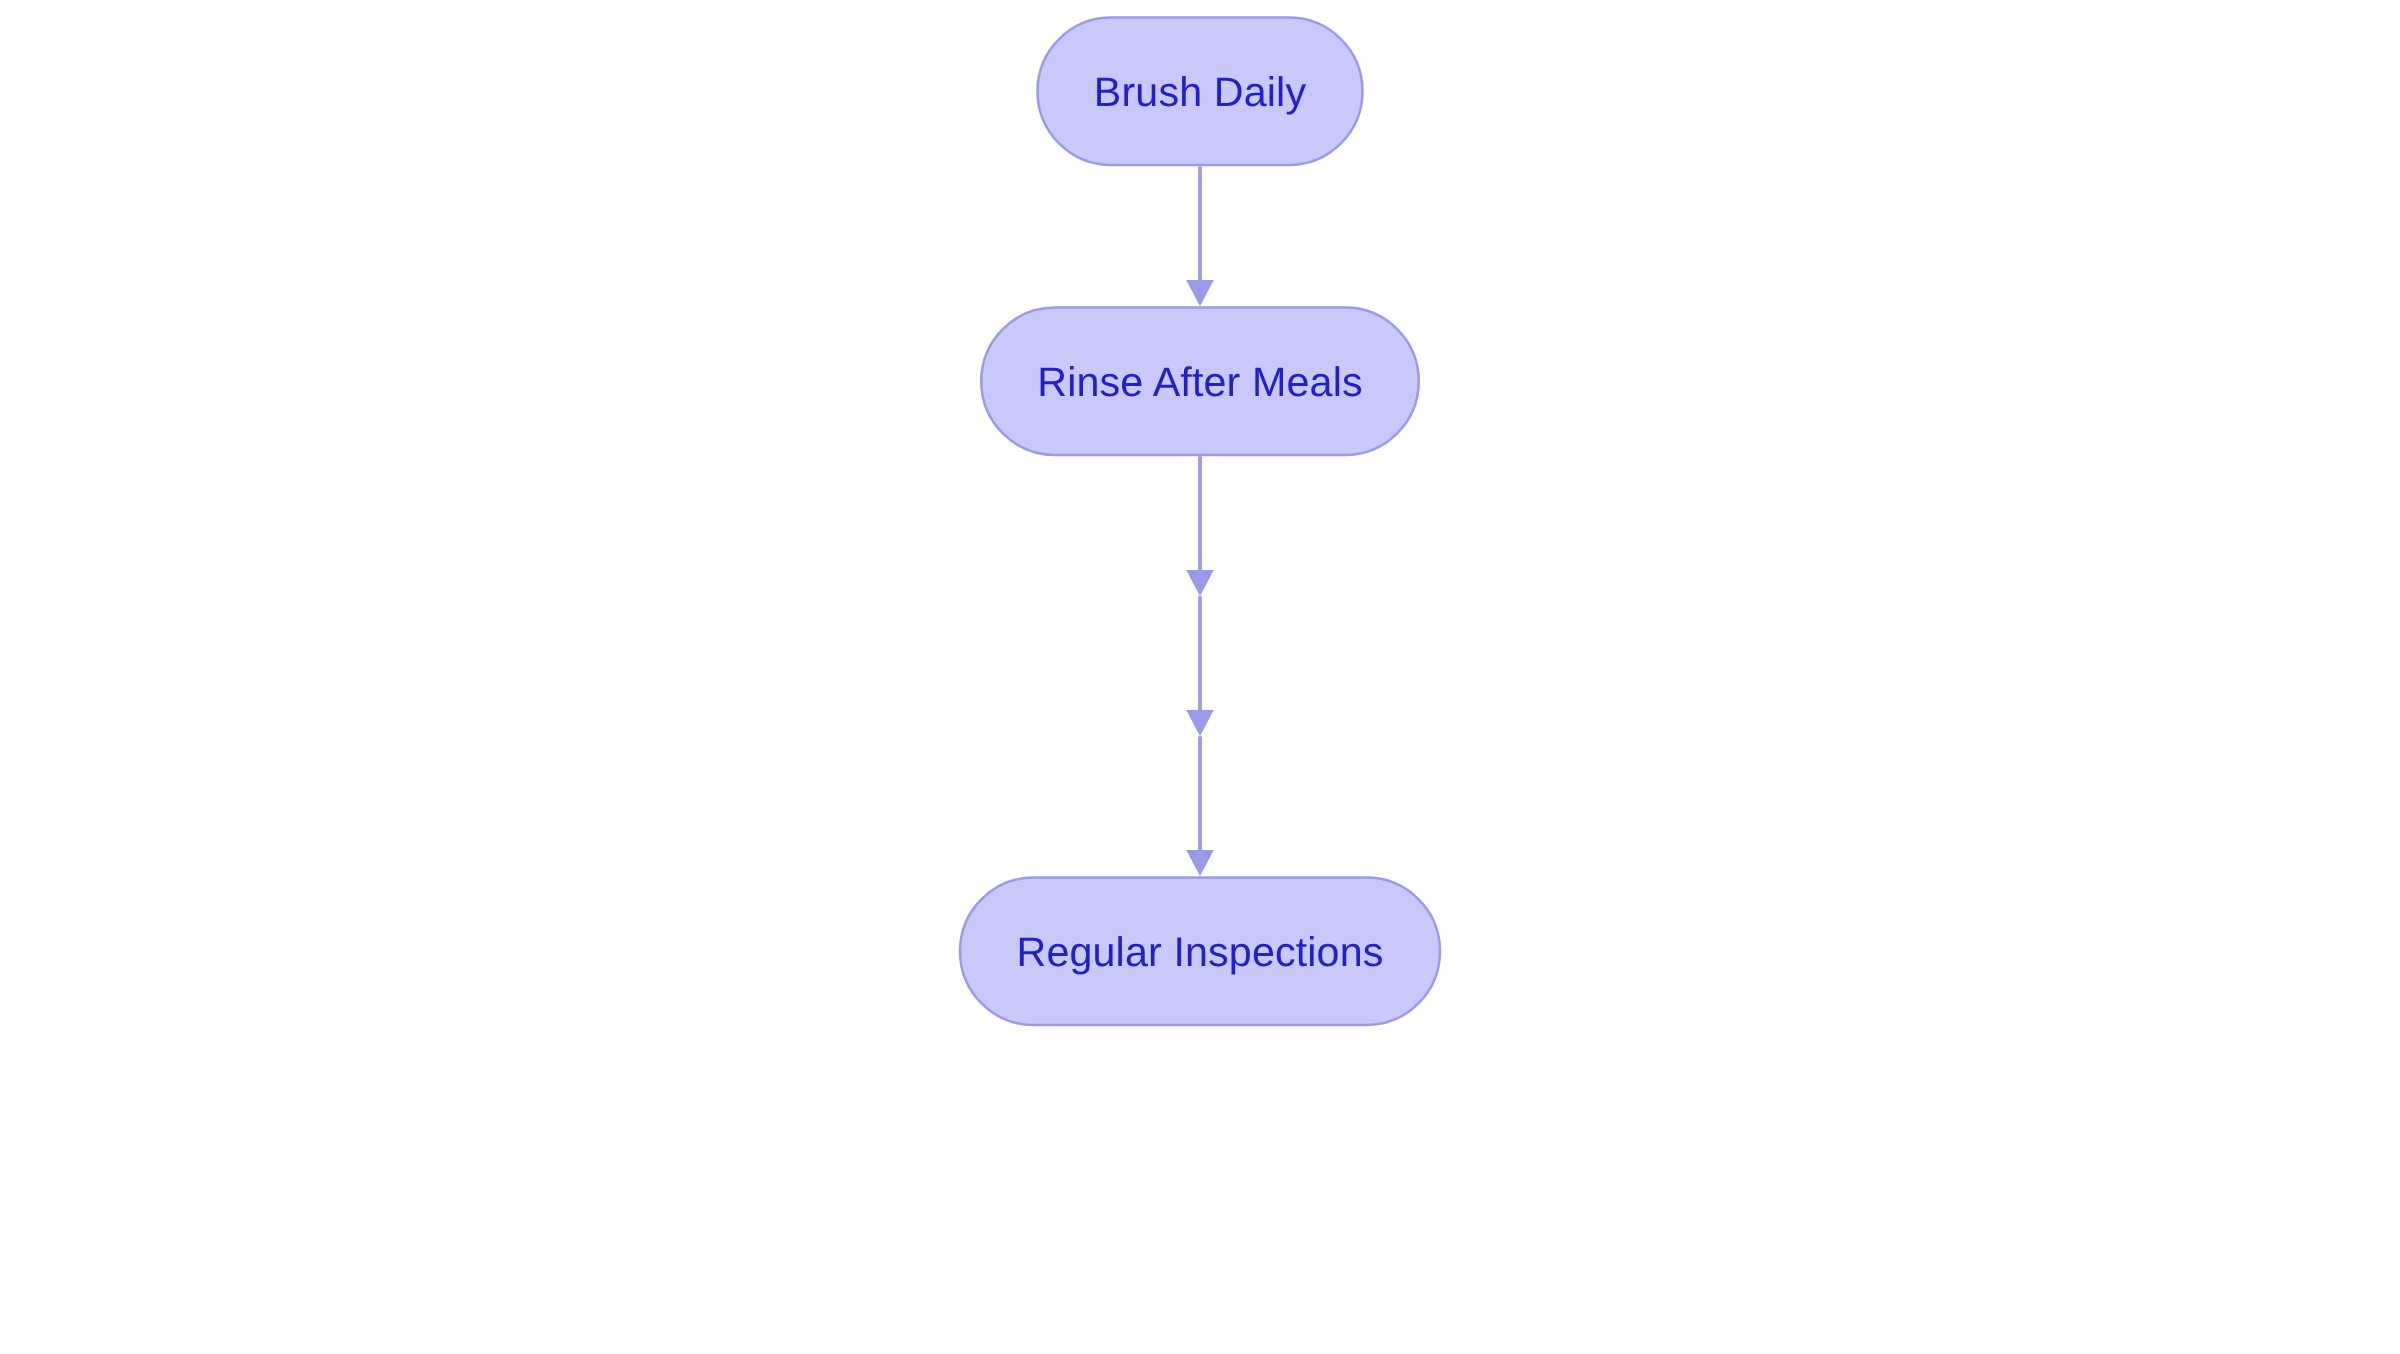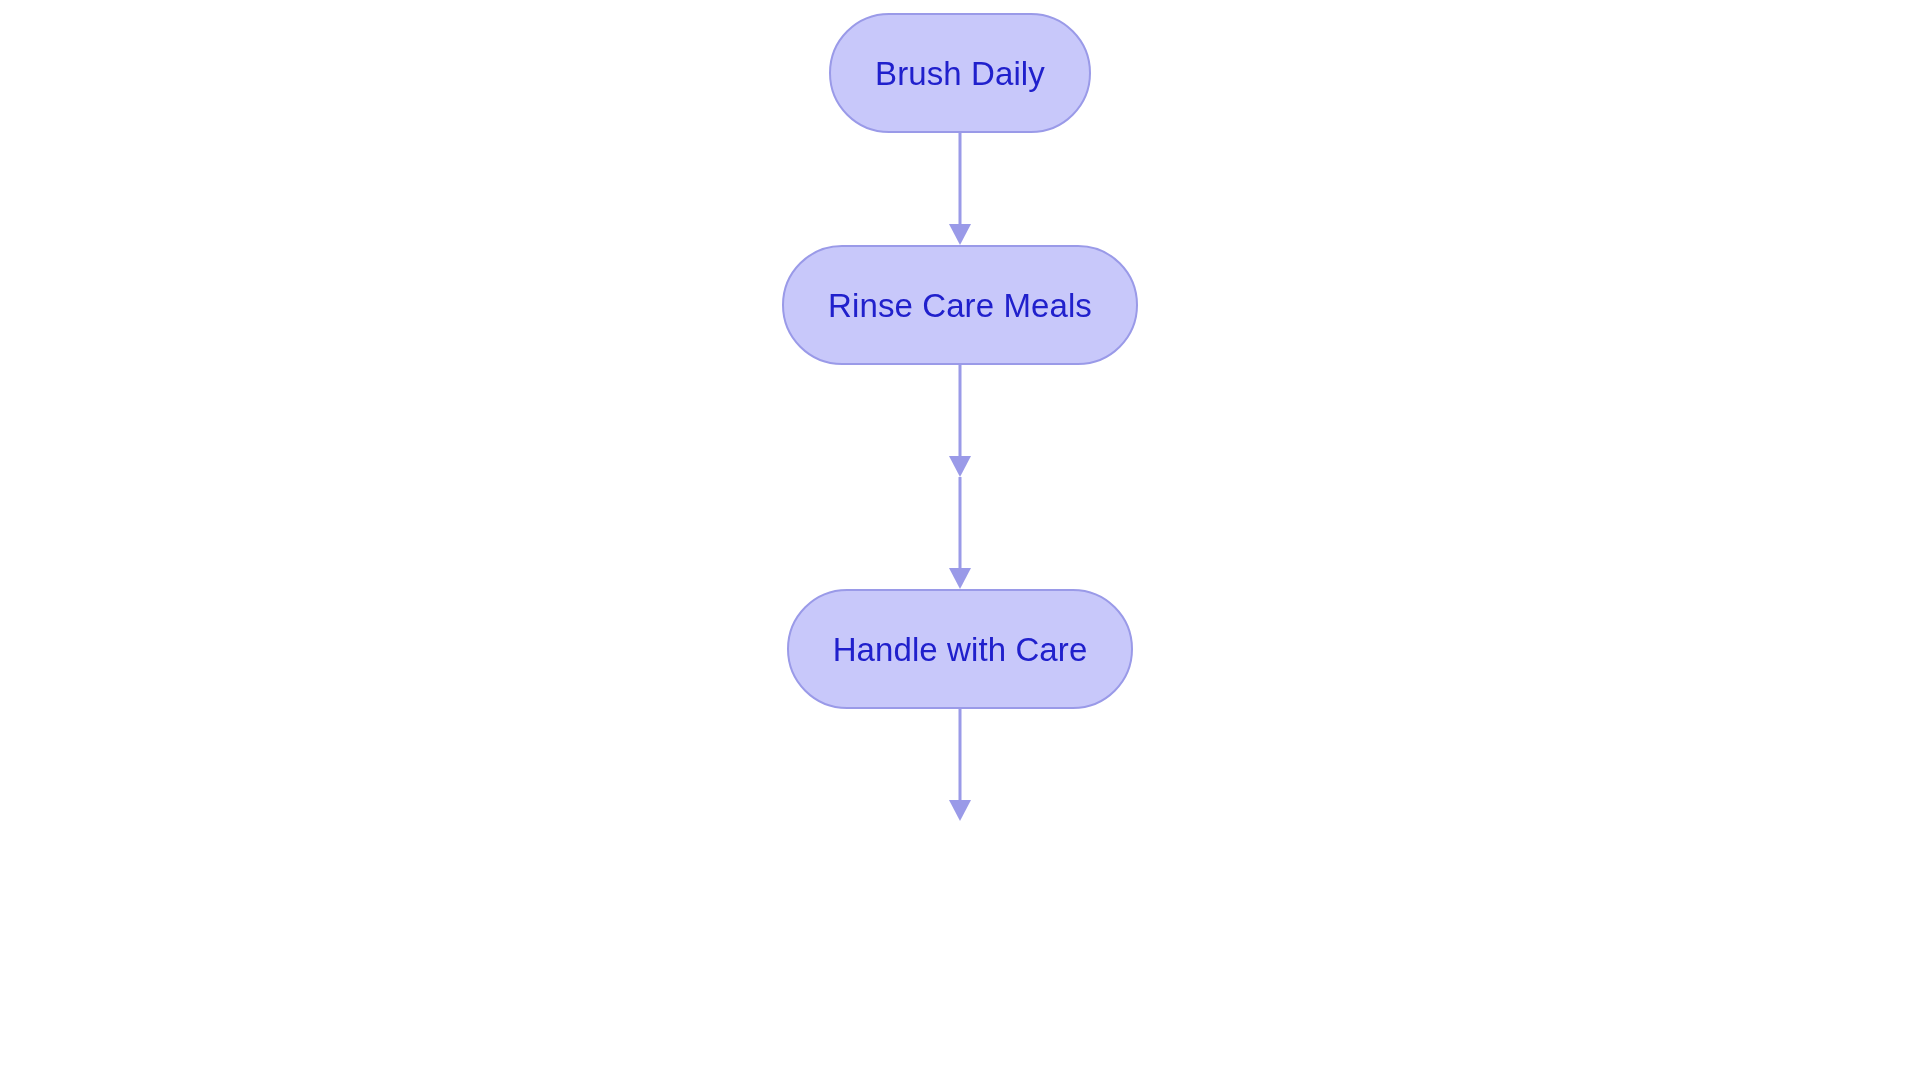--- a/index.html
+++ b/index.html
@@ -94,38 +94,38 @@
     <div class="flow-node">
       <span class="flow-node-label">Brush Daily</span>
     </div>
 
     <div class="flow-connector">
       <div class="connector-line"></div>
       <div class="connector-arrowhead"></div>
     </div>
 
     <div class="flow-node">
-      <span class="flow-node-label">Rinse Care Meals</span>
+      <span class="flow-node-label">Rinse After Meals</span>
     </div>
 
     <div class="flow-connector">
       <div class="connector-line"></div>
       <div class="connector-arrowhead"></div>
     </div>
 
 
     <div class="flow-connector">
       <div class="connector-line"></div>
       <div class="connector-arrowhead"></div>
     </div>
 
-    <div class="flow-node">
-      <span class="flow-node-label">Handle with Care</span>
-    </div>
 
     <div class="flow-connector">
       <div class="connector-line"></div>
       <div class="connector-arrowhead"></div>
     </div>
 
+    <div class="flow-node">
+      <span class="flow-node-label">Regular Inspections</span>
+    </div>
 
   </div>
 </div>
 
 </body></html>

